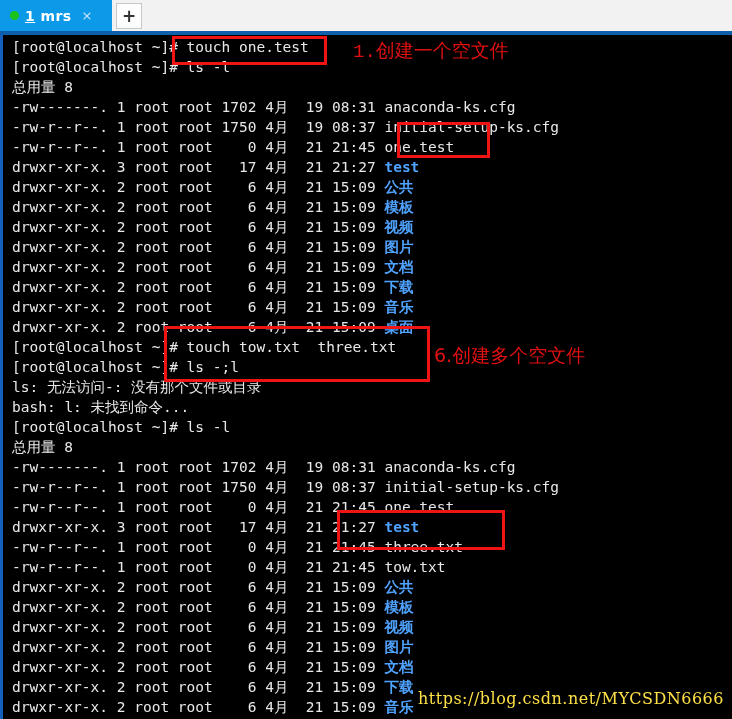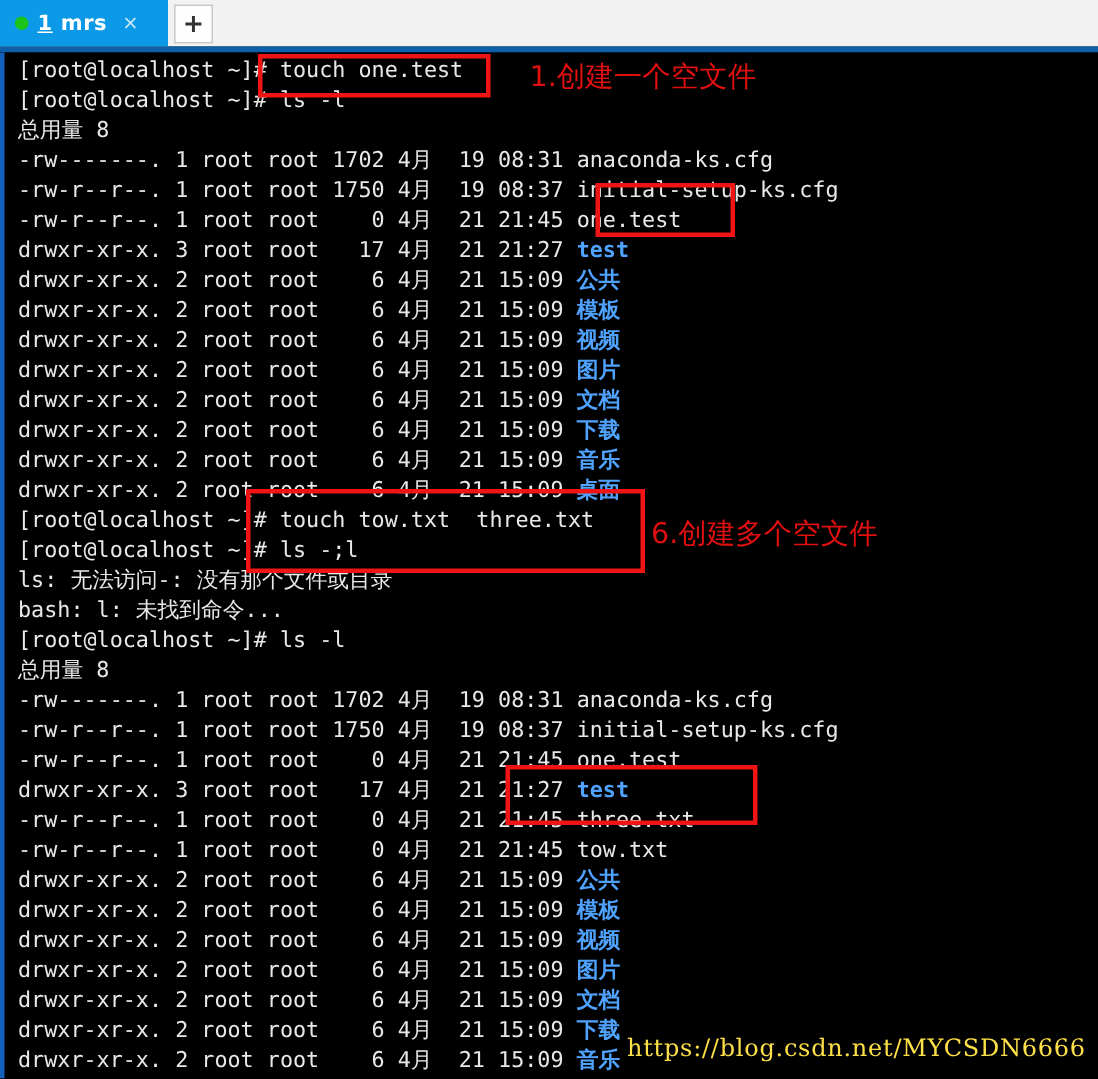--- a/index.html
+++ b/index.html
@@ -165,21 +165,21 @@
     </div>
     <div class="newtab">+</div>
   </div>
   <div class="tabbar-underline"></div>
 
   <div class="terminal">
     <div class="screen" id="screen"><div class="row"><span>[root@localhost ~]# touch one.test</span></div><div class="row"><span>[root@localhost ~]# ls -l</span></div><div class="row"><span>总用量 8</span></div><div class="row"><span>-rw-------. 1 root root 1702 4月  19 08:31 anaconda-ks.cfg</span></div><div class="row"><span>-rw-r--r--. 1 root root 1750 4月  19 08:37 initial-setup-ks.cfg</span></div><div class="row"><span>-rw-r--r--. 1 root root    0 4月  21 21:45 one.test</span></div><div class="row"><span>drwxr-xr-x. 3 root root   17 4月  21 21:27 </span><span class="dirname">test</span></div><div class="row"><span>drwxr-xr-x. 2 root root    6 4月  21 15:09 </span><span class="dirname">公共</span></div><div class="row"><span>drwxr-xr-x. 2 root root    6 4月  21 15:09 </span><span class="dirname">模板</span></div><div class="row"><span>drwxr-xr-x. 2 root root    6 4月  21 15:09 </span><span class="dirname">视频</span></div><div class="row"><span>drwxr-xr-x. 2 root root    6 4月  21 15:09 </span><span class="dirname">图片</span></div><div class="row"><span>drwxr-xr-x. 2 root root    6 4月  21 15:09 </span><span class="dirname">文档</span></div><div class="row"><span>drwxr-xr-x. 2 root root    6 4月  21 15:09 </span><span class="dirname">下载</span></div><div class="row"><span>drwxr-xr-x. 2 root root    6 4月  21 15:09 </span><span class="dirname">音乐</span></div><div class="row"><span>drwxr-xr-x. 2 root root    6 4月  21 15:09 </span><span class="dirname">桌面</span></div><div class="row"><span>[root@localhost ~]# touch tow.txt  three.txt</span></div><div class="row"><span>[root@localhost ~]# ls -;l</span></div><div class="row"><span>ls: 无法访问-: 没有那个文件或目录</span></div><div class="row"><span>bash: l: 未找到命令...</span></div><div class="row"><span>[root@localhost ~]# ls -l</span></div><div class="row"><span>总用量 8</span></div><div class="row"><span>-rw-------. 1 root root 1702 4月  19 08:31 anaconda-ks.cfg</span></div><div class="row"><span>-rw-r--r--. 1 root root 1750 4月  19 08:37 initial-setup-ks.cfg</span></div><div class="row"><span>-rw-r--r--. 1 root root    0 4月  21 21:45 one.test</span></div><div class="row"><span>drwxr-xr-x. 3 root root   17 4月  21 21:27 </span><span class="dirname">test</span></div><div class="row"><span>-rw-r--r--. 1 root root    0 4月  21 21:45 three.txt</span></div><div class="row"><span>-rw-r--r--. 1 root root    0 4月  21 21:45 tow.txt</span></div><div class="row"><span>drwxr-xr-x. 2 root root    6 4月  21 15:09 </span><span class="dirname">公共</span></div><div class="row"><span>drwxr-xr-x. 2 root root    6 4月  21 15:09 </span><span class="dirname">模板</span></div><div class="row"><span>drwxr-xr-x. 2 root root    6 4月  21 15:09 </span><span class="dirname">视频</span></div><div class="row"><span>drwxr-xr-x. 2 root root    6 4月  21 15:09 </span><span class="dirname">图片</span></div><div class="row"><span>drwxr-xr-x. 2 root root    6 4月  21 15:09 </span><span class="dirname">文档</span></div><div class="row"><span>drwxr-xr-x. 2 root root    6 4月  21 15:09 </span><span class="dirname">下载</span></div><div class="row"><span>drwxr-xr-x. 2 root root    6 4月  21 15:09 </span><span class="dirname">音乐</span></div><div class="row"></div></div>
   </div>
 
   <div class="anno-box" style="left:172px; top:36px; width:155px; height:29px;"></div>
-  <div class="anno-text" style="left:353px; top:38px;">1.创建一个空文件</div>
+  <div class="anno-text" style="left:353px; top:38px;font-family:Liberation Mono, monospace;">1.创建一个空文件</div>
 
   <div class="anno-box" style="left:397px; top:122px; width:93px; height:36px;"></div>
 
   <div class="anno-box" style="left:164px; top:326px; width:266px; height:56px;"></div>
   <div class="anno-text" style="left:434px; top:343px;">6.创建多个空文件</div>
 
   <div class="anno-box" style="left:337px; top:510px; width:168px; height:40px;"></div>
 
   <div class="watermark">https://blog.csdn.net/MYCSDN6666</div>
 </div>

